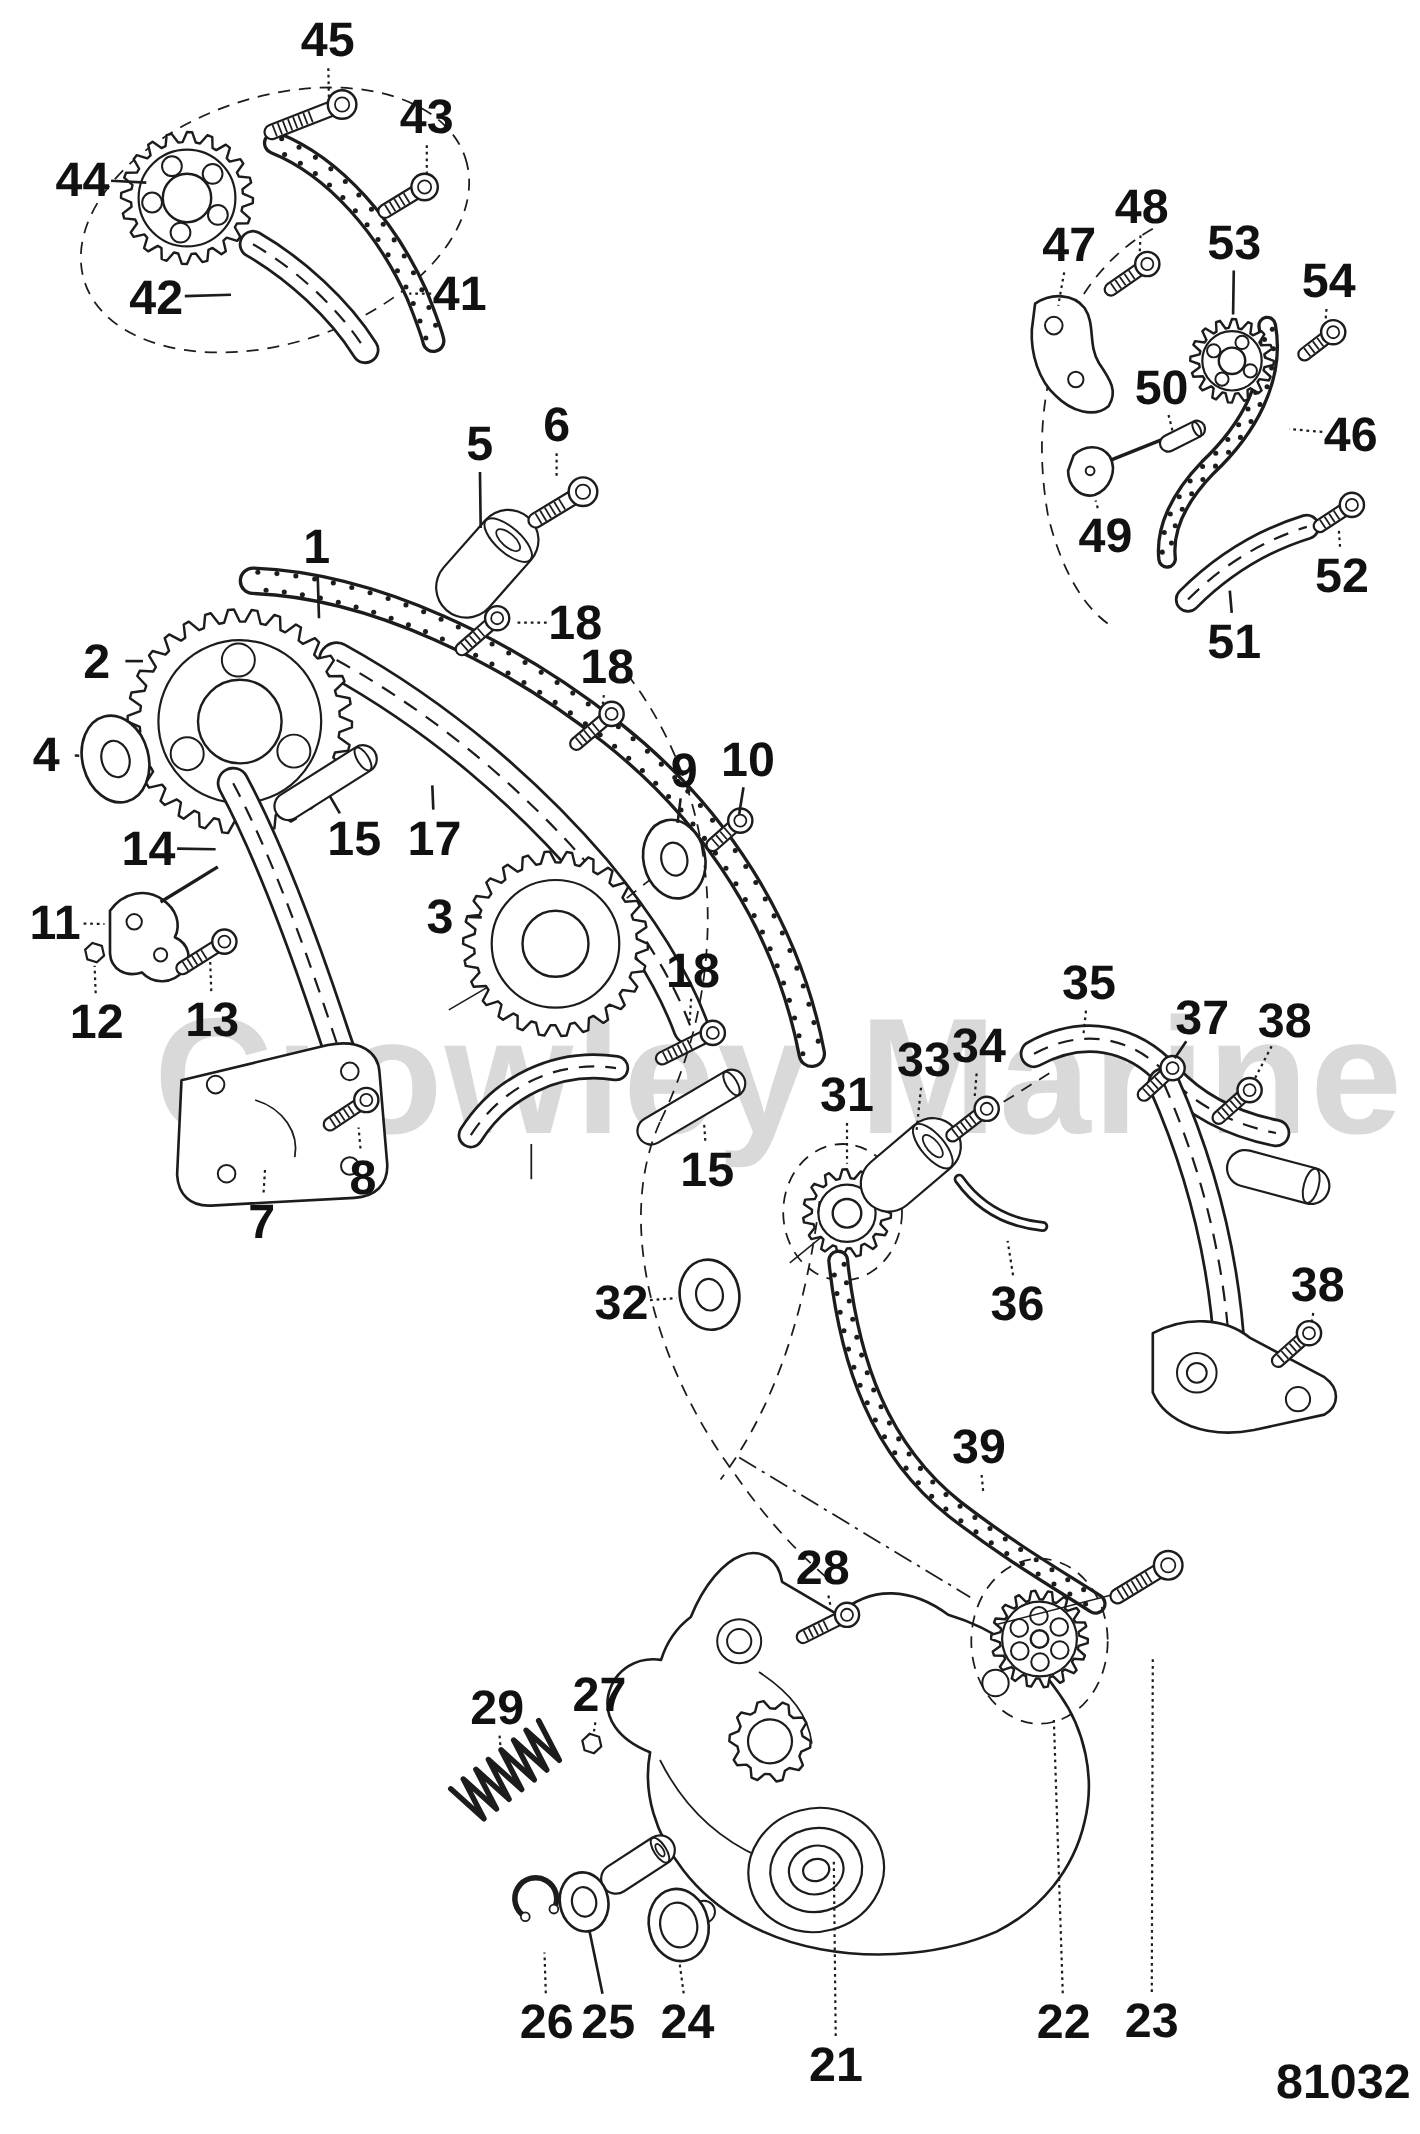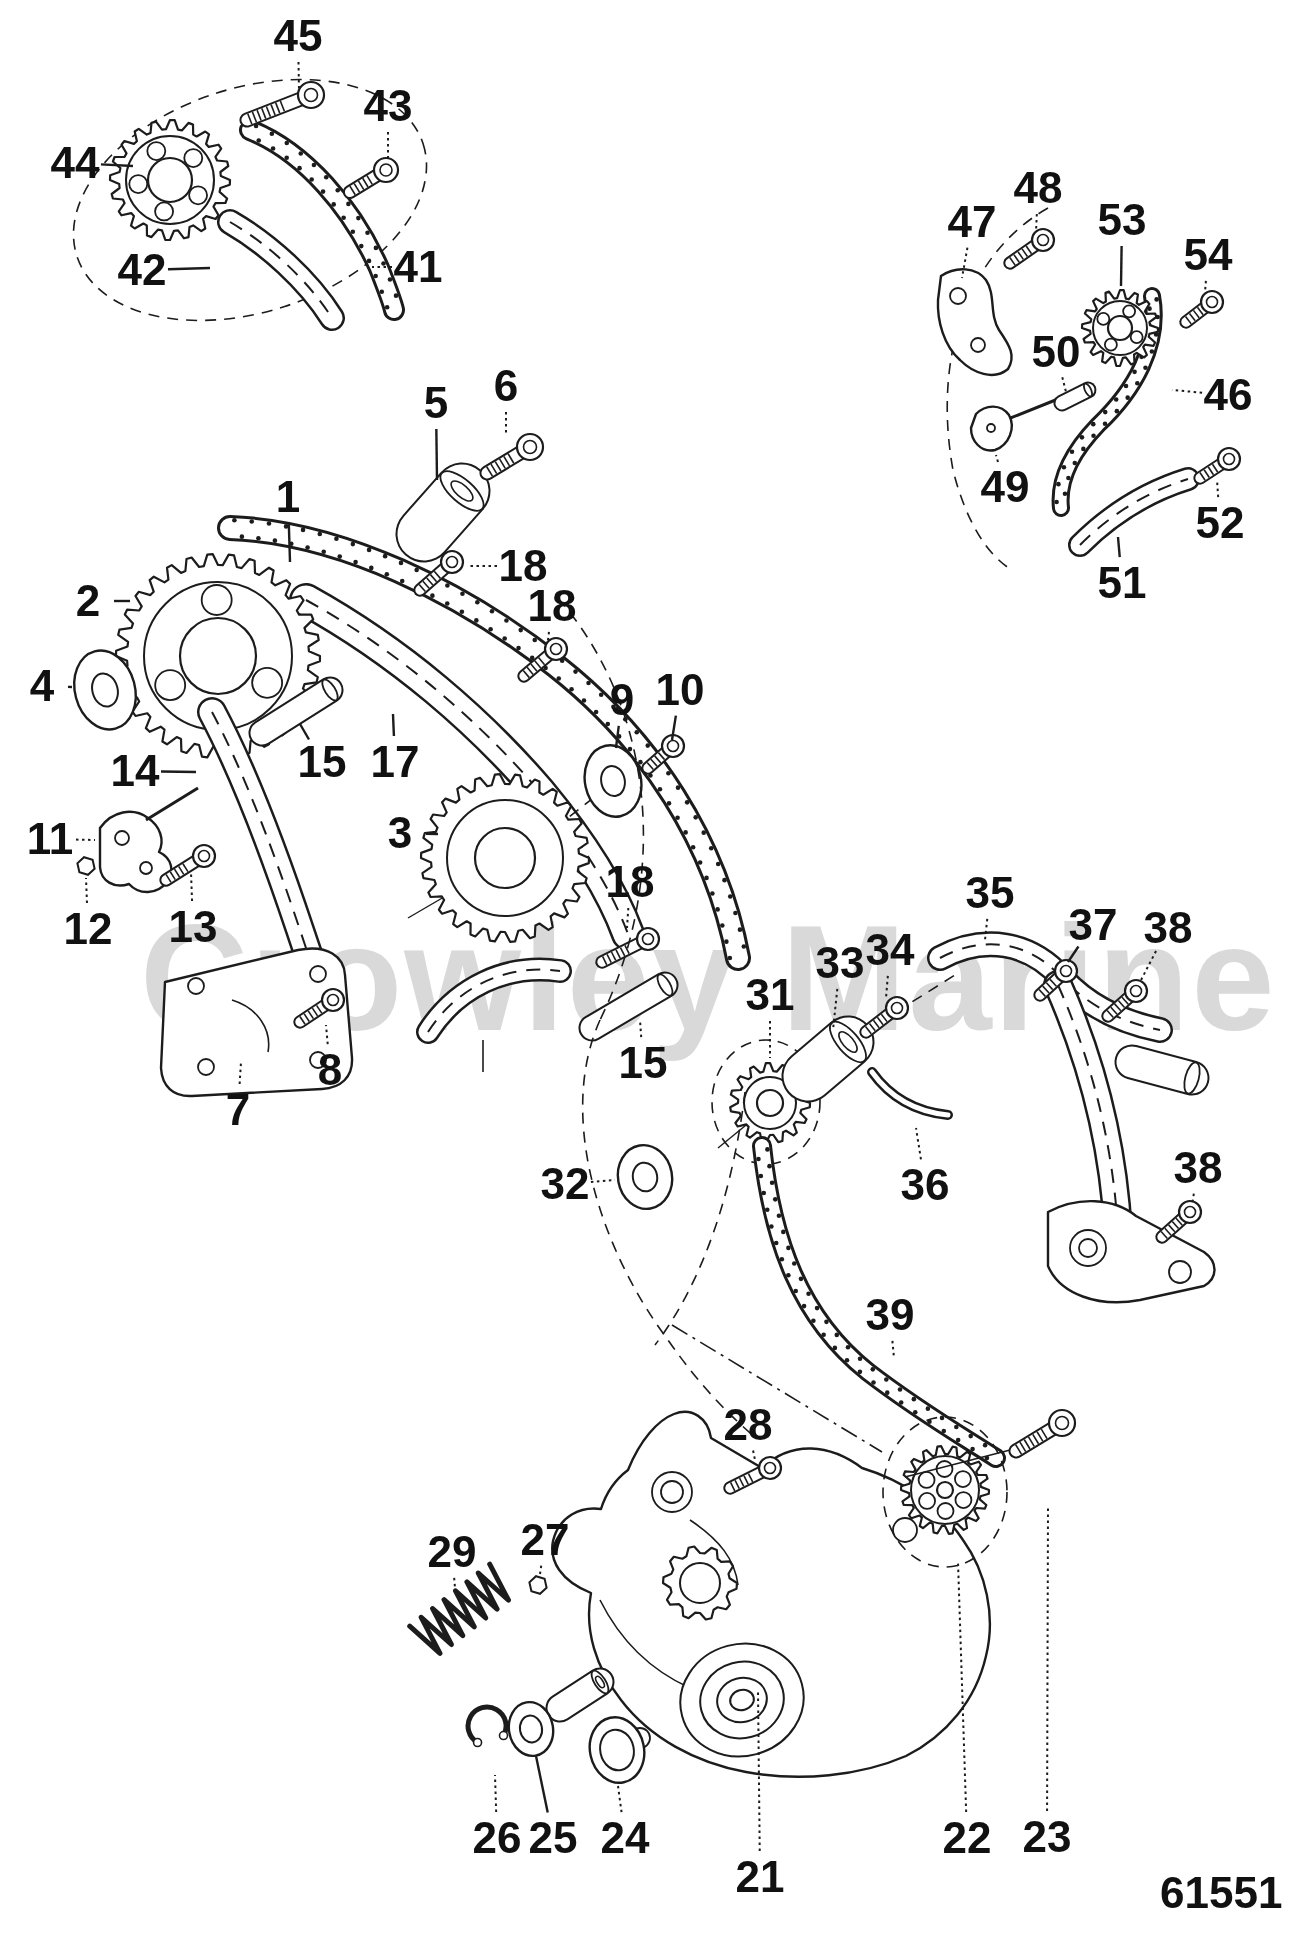--- a/index.html
+++ b/index.html
@@ -889,14 +889,14 @@
       </g>
       <g>
         <line x1="966.1526243120826" y1="1812.0138122371993" x2="958" y2="1562" stroke="#1c1c1c" stroke-width="2" stroke-dasharray="2.5 3.5"></line>
         <text x="967" y="1853" text-anchor="middle">22</text>
       </g>
       <g>
         <line x1="1047.0783128977685" y1="1811.0001179408437" x2="1048" y2="1505" stroke="#1c1c1c" stroke-width="2" stroke-dasharray="2.5 3.5"></line>
         <text x="1047" y="1852" text-anchor="middle">23</text>
       </g>
     </svg>
-  <div class="part-no">61551</div>
+  <div class="part-no">81032</div>
 </div>
 
 </body></html>

